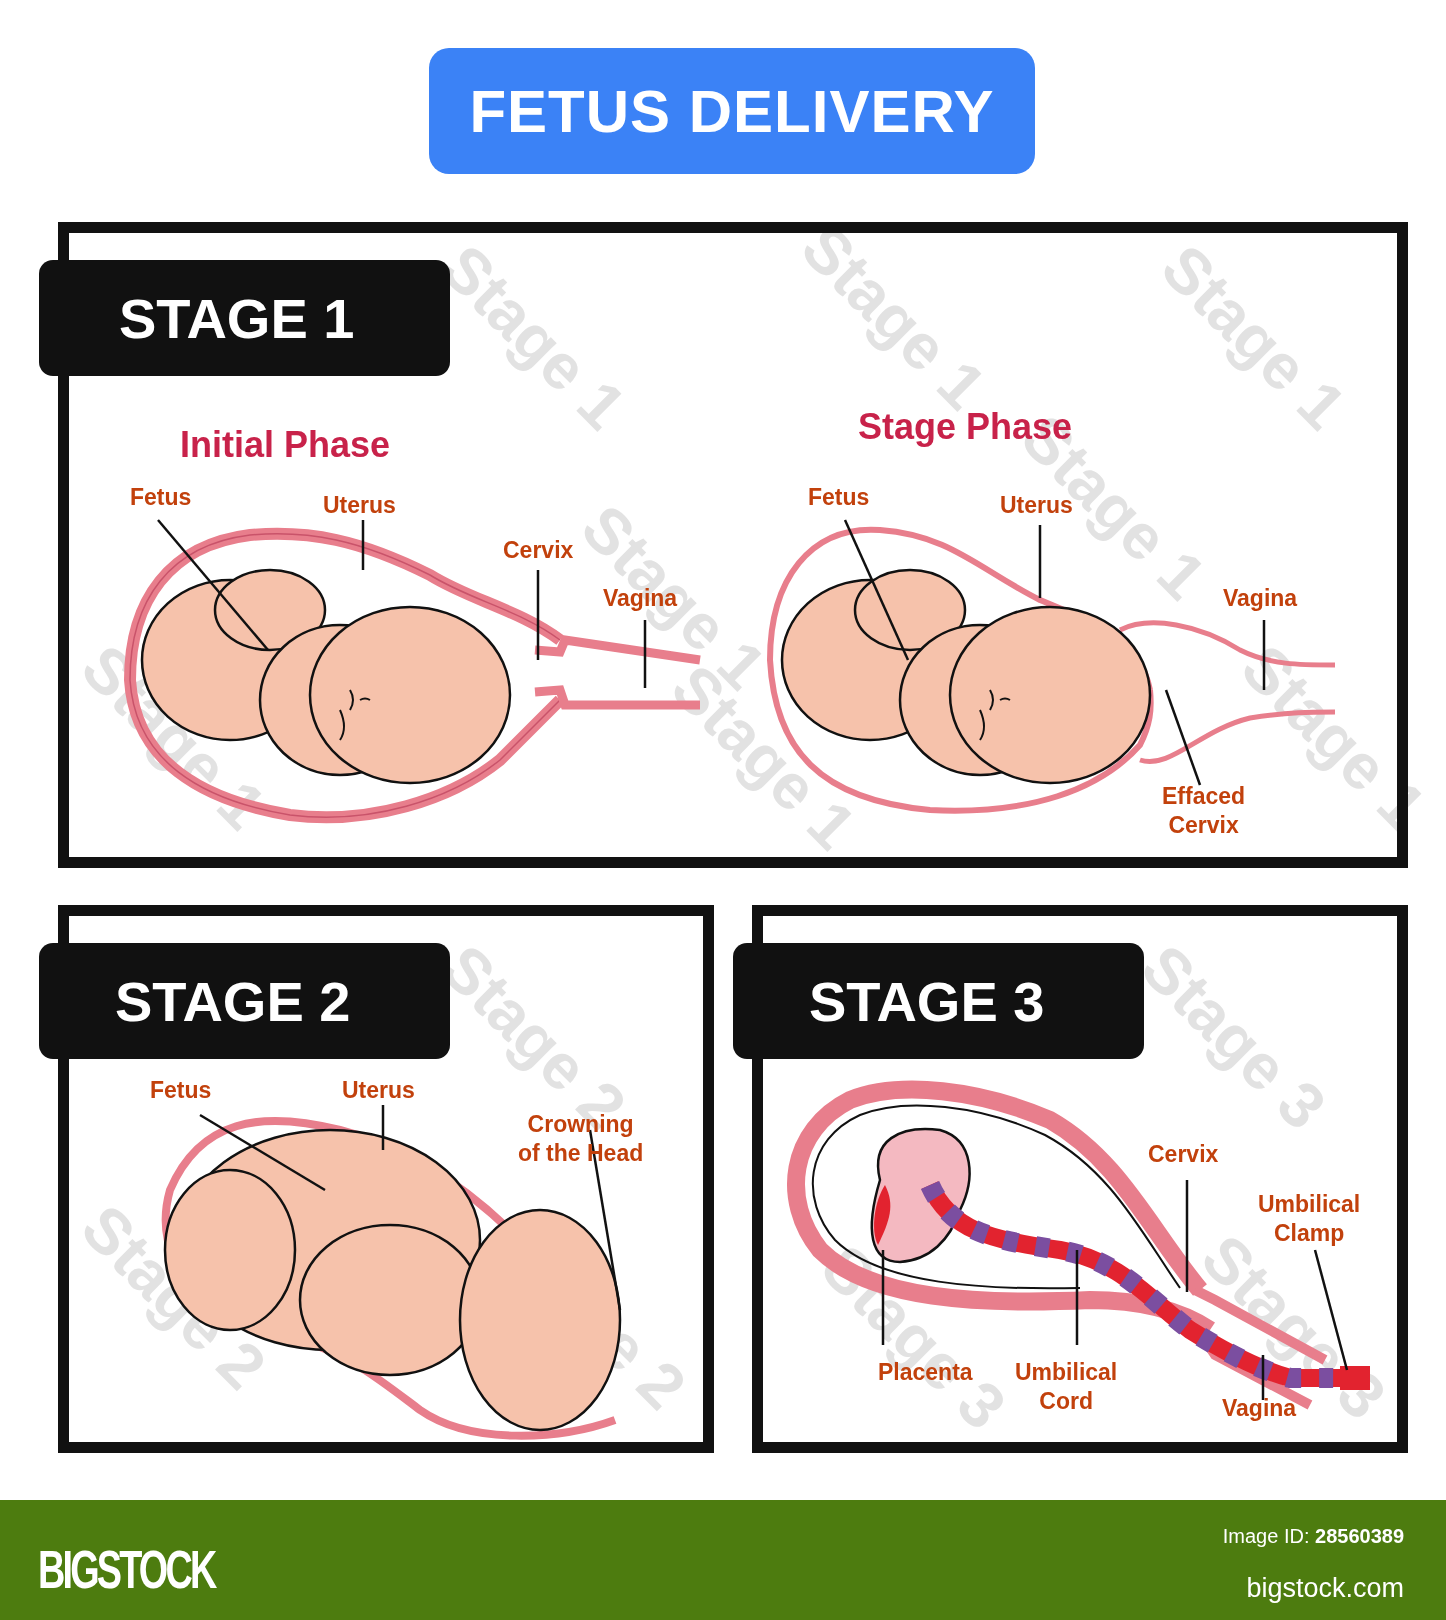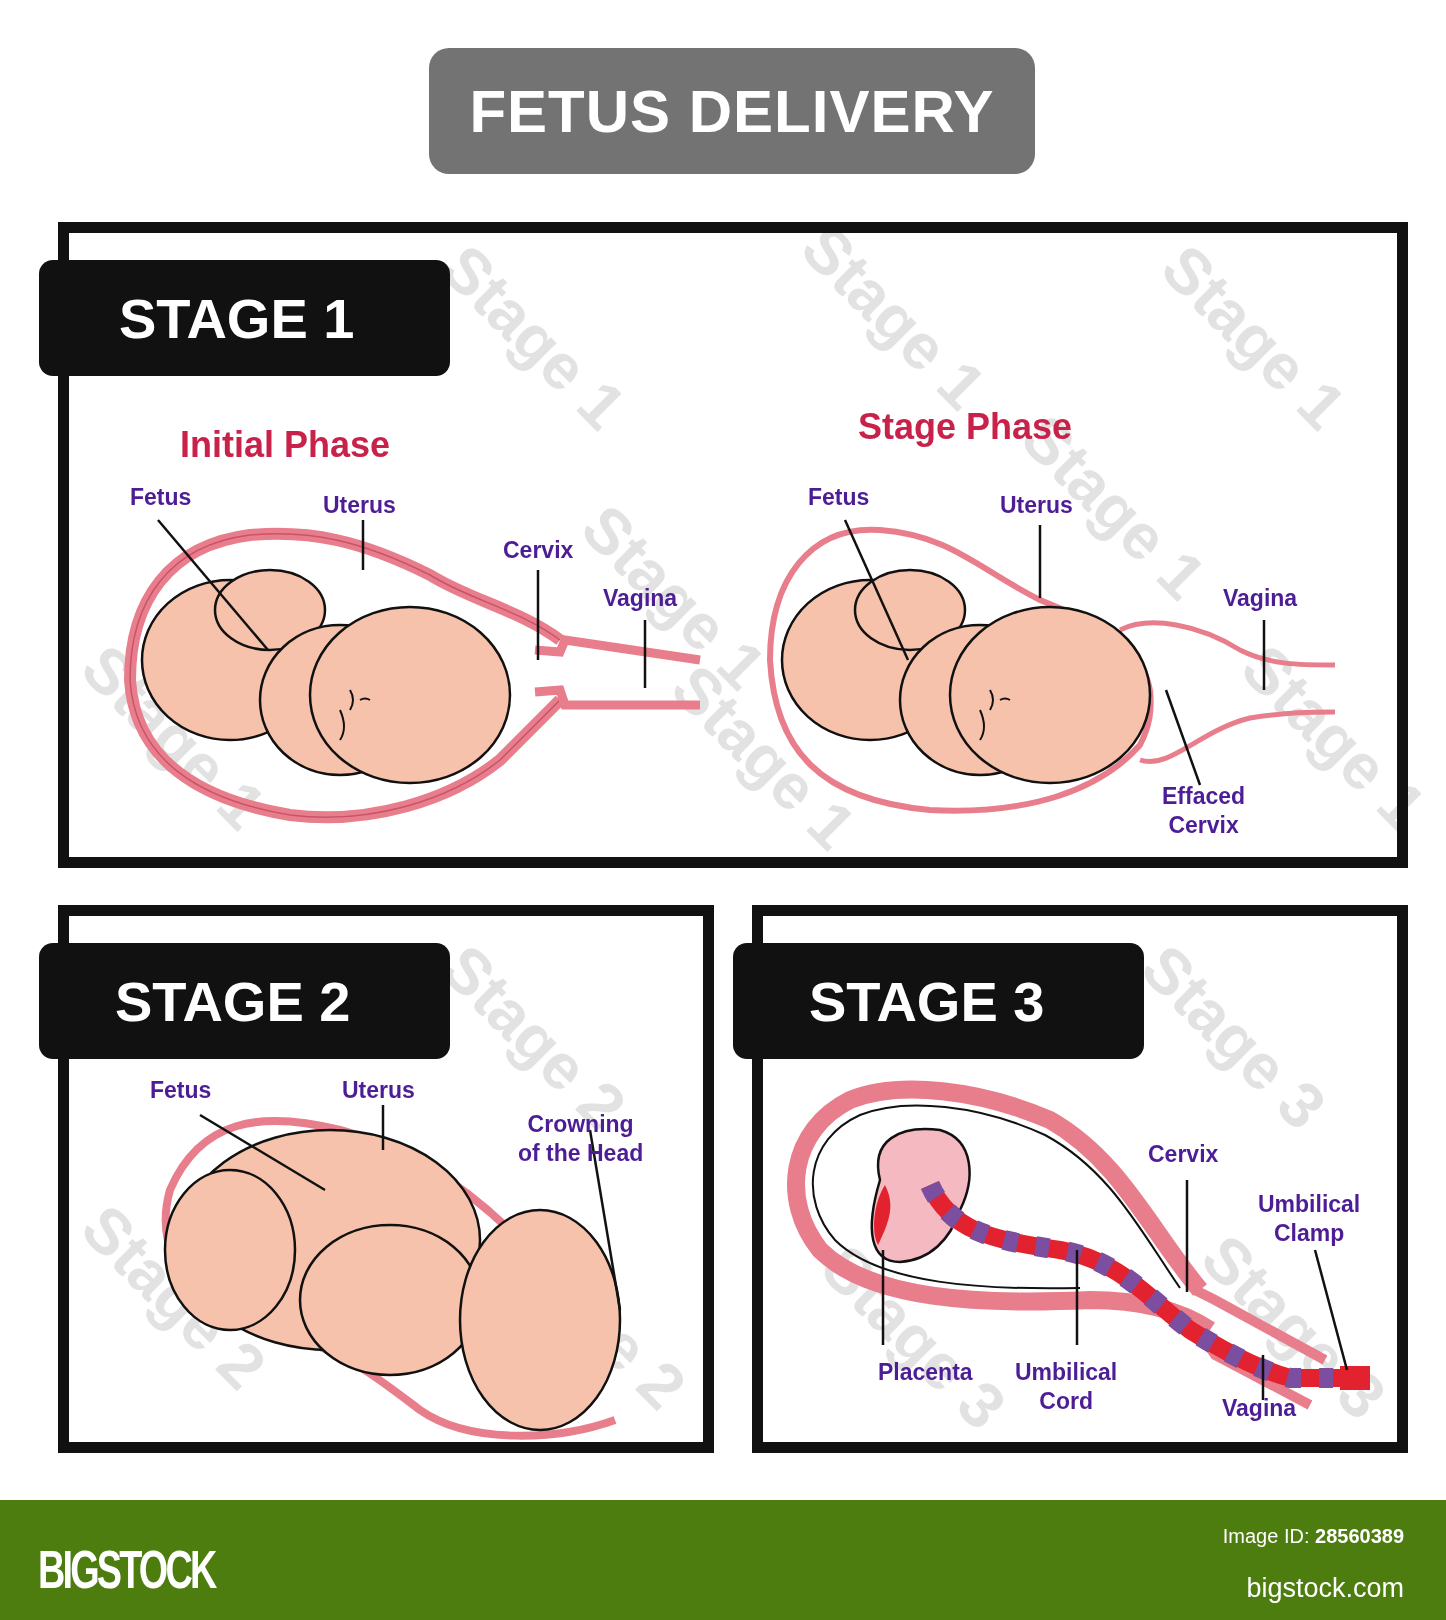--- a/index.html
+++ b/index.html
@@ -2,36 +2,36 @@
 <html><head>
 <meta charset="utf-8">
 <style>
   * { box-sizing: border-box; margin: 0; padding: 0; }
   html, body { width: 1446px; height: 1620px; background: #ffffff; overflow: hidden; }
   body { position: relative; font-family: "Liberation Sans", "DejaVu Sans", sans-serif; }
 
   .watermark-layer { position: absolute; left: 0; top: 0; width: 1446px; height: 1500px; overflow: hidden; pointer-events: none; }
   .wm { position: absolute; color: #d9d9d9; font-weight: 700; font-size: 64px; transform: rotate(45deg); white-space: nowrap; opacity: 0.75; }
 
-  .title-badge { position: absolute; left: 429px; top: 48px; width: 606px; height: 126px; background: #737373; border-radius: 20px; display: flex; align-items: center; justify-content: center; }
+  .title-badge { position: absolute; left: 429px; top: 48px; width: 606px; height: 126px; background: #3b82f6; border-radius: 20px; display: flex; align-items: center; justify-content: center; }
   .title-badge span { color: #fff; font-weight: 700; font-size: 60px; letter-spacing: 1px; }
 
   .panel { position: absolute; border: 11px solid #111; background: transparent; }
   .panel-1 { left: 58px; top: 222px; width: 1350px; height: 646px; }
   .panel-2 { left: 58px; top: 905px; width: 656px; height: 548px; }
   .panel-3 { left: 752px; top: 905px; width: 656px; height: 548px; }
 
   .stage-tab { position: absolute; background: #111; color: #fff; font-weight: 700; font-size: 56px; border-radius: 14px; display: flex; align-items: center; }
   .stage-tab span { display: block; }
   .tab-1 { left: 39px; top: 260px; width: 411px; height: 116px; padding-left: 80px; }
   .tab-2 { left: 39px; top: 943px; width: 411px; height: 116px; padding-left: 76px; }
   .tab-3 { left: 733px; top: 943px; width: 411px; height: 116px; padding-left: 76px; }
 
   .phase { position: absolute; color: #c8224a; font-weight: 700; font-size: 36px; }
-  .label { position: absolute; color: #4c1d95; font-weight: 700; font-size: 23px; line-height: 29px; text-align: center; white-space: nowrap; }
+  .label { position: absolute; color: #c2410c; font-weight: 700; font-size: 23px; line-height: 29px; text-align: center; white-space: nowrap; }
 
   svg.diagram { position: absolute; overflow: visible; }
 
   .footer { position: absolute; left: 0; top: 1500px; width: 1446px; height: 120px; background: #4d7c0f; }
   .footer-logo { position: absolute; left: 38px; top: 38px; color: #fff; font-weight: 700; font-size: 54px; letter-spacing: -4px; transform: scaleX(0.7); transform-origin: left center; }
   .footer-id { position: absolute; right: 42px; top: 25px; color: #fff; font-size: 20px; text-align: left; }
   .footer-id b { font-weight: 700; }
   .footer-site { position: absolute; right: 42px; top: 73px; color: #fff; font-size: 27px; text-align: right; }
 </style>
 </head>

